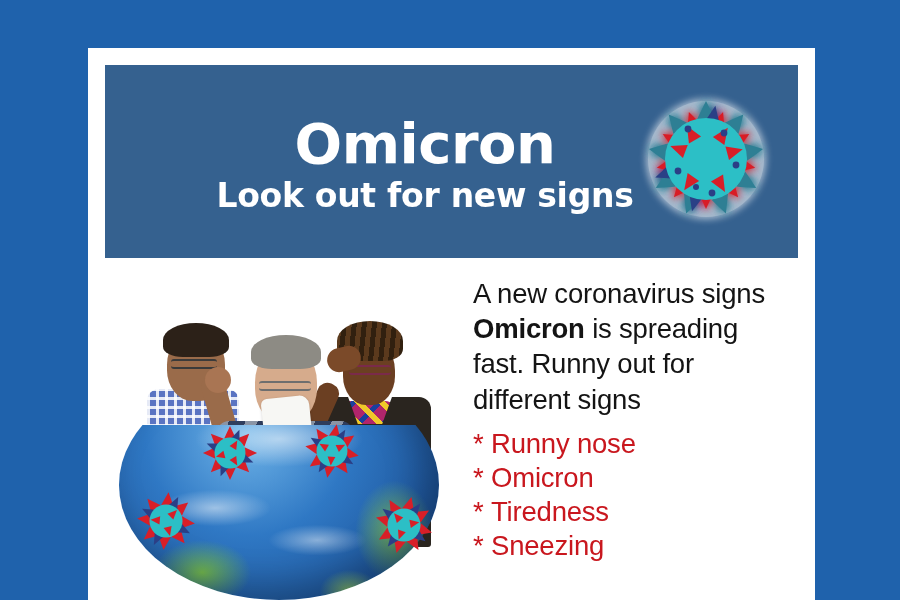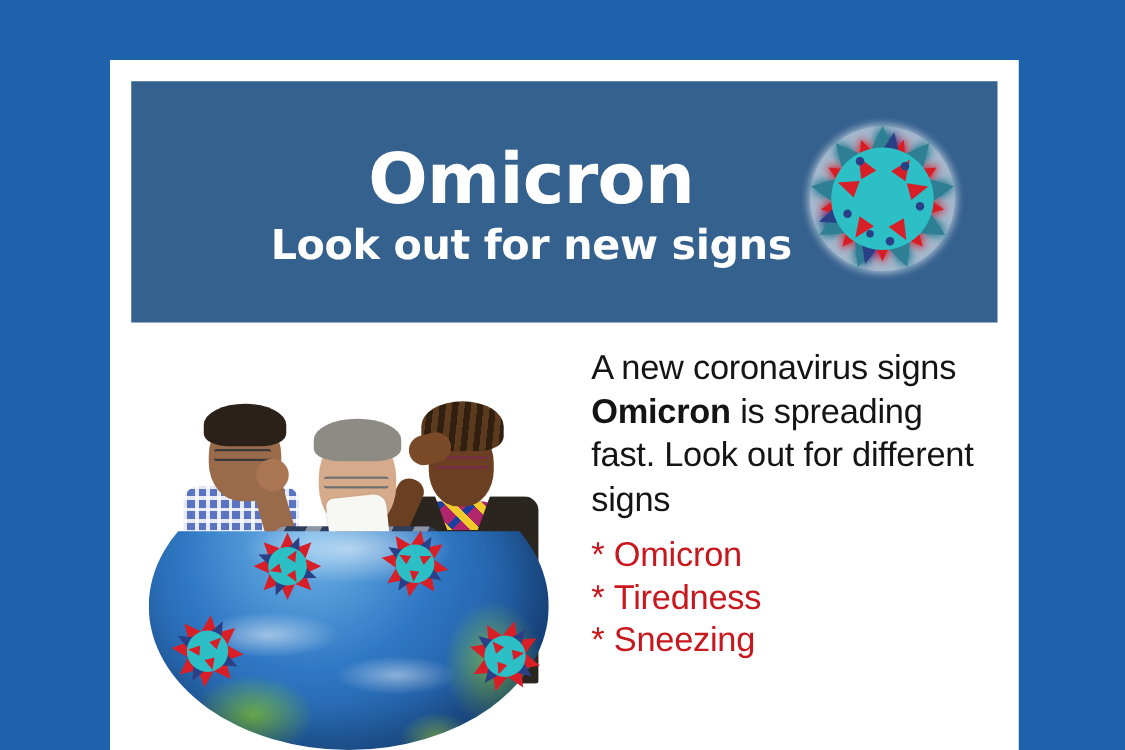--- a/index.html
+++ b/index.html
@@ -439,22 +439,23 @@
           <g fill="#d81f28">
             <path d="M30 15 l4 9 -8 0 z" transform="rotate(80 30 30)"></path>
             <path d="M30 15 l4 9 -8 0 z" transform="rotate(200 30 30)"></path>
             <path d="M30 15 l4 9 -8 0 z" transform="rotate(320 30 30)"></path>
           </g>
         </svg>
       </div>
     </div>
 
     <div class="text-col">
-      <p class="lead-para"><span>A new coronavirus signs </span><b>Omicron</b><span> is spreading fast. Look out for different signs</span></p>
+      <p class="lead-para"><span>A new coronavirus signs </span><b>Omicron</b><span> is spreading fast. Runny out for different signs</span></p>
 
       <ul class="signs-list">
+        <li><span class="star">*</span><span>Runny nose</span></li>
         <li><span class="star">*</span><span>Omicron</span></li>
         <li><span class="star">*</span><span>Tiredness</span></li>
         <li><span class="star">*</span><span>Sneezing</span></li>
       </ul>
     </div>
   </div>
 </div>
 
 </body></html>

